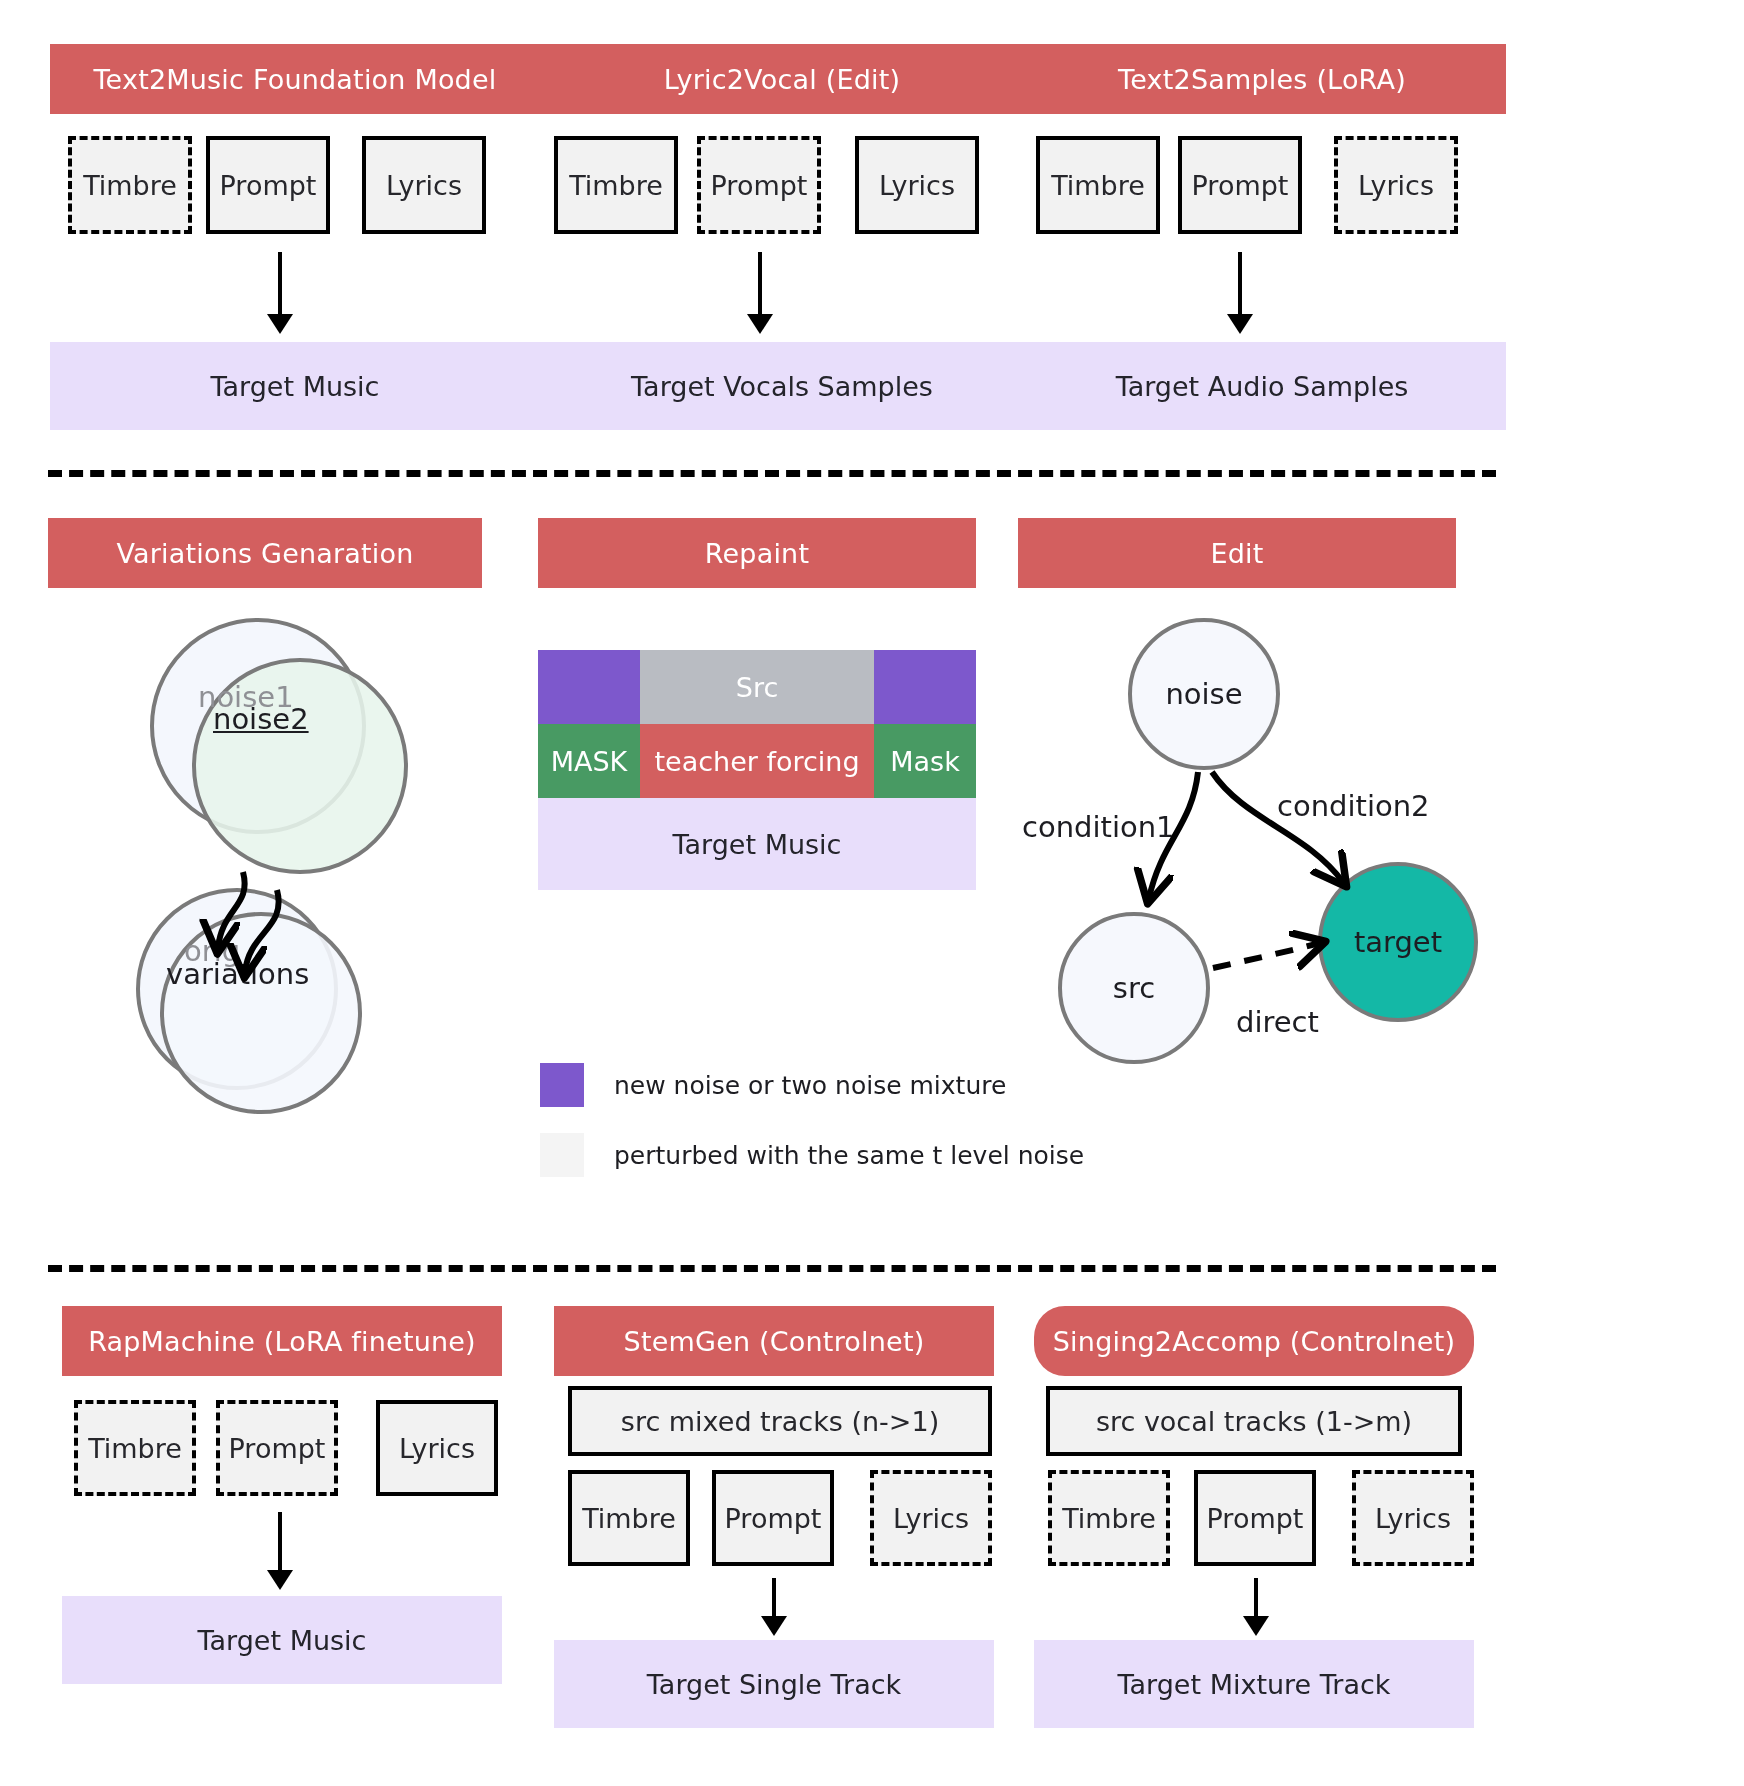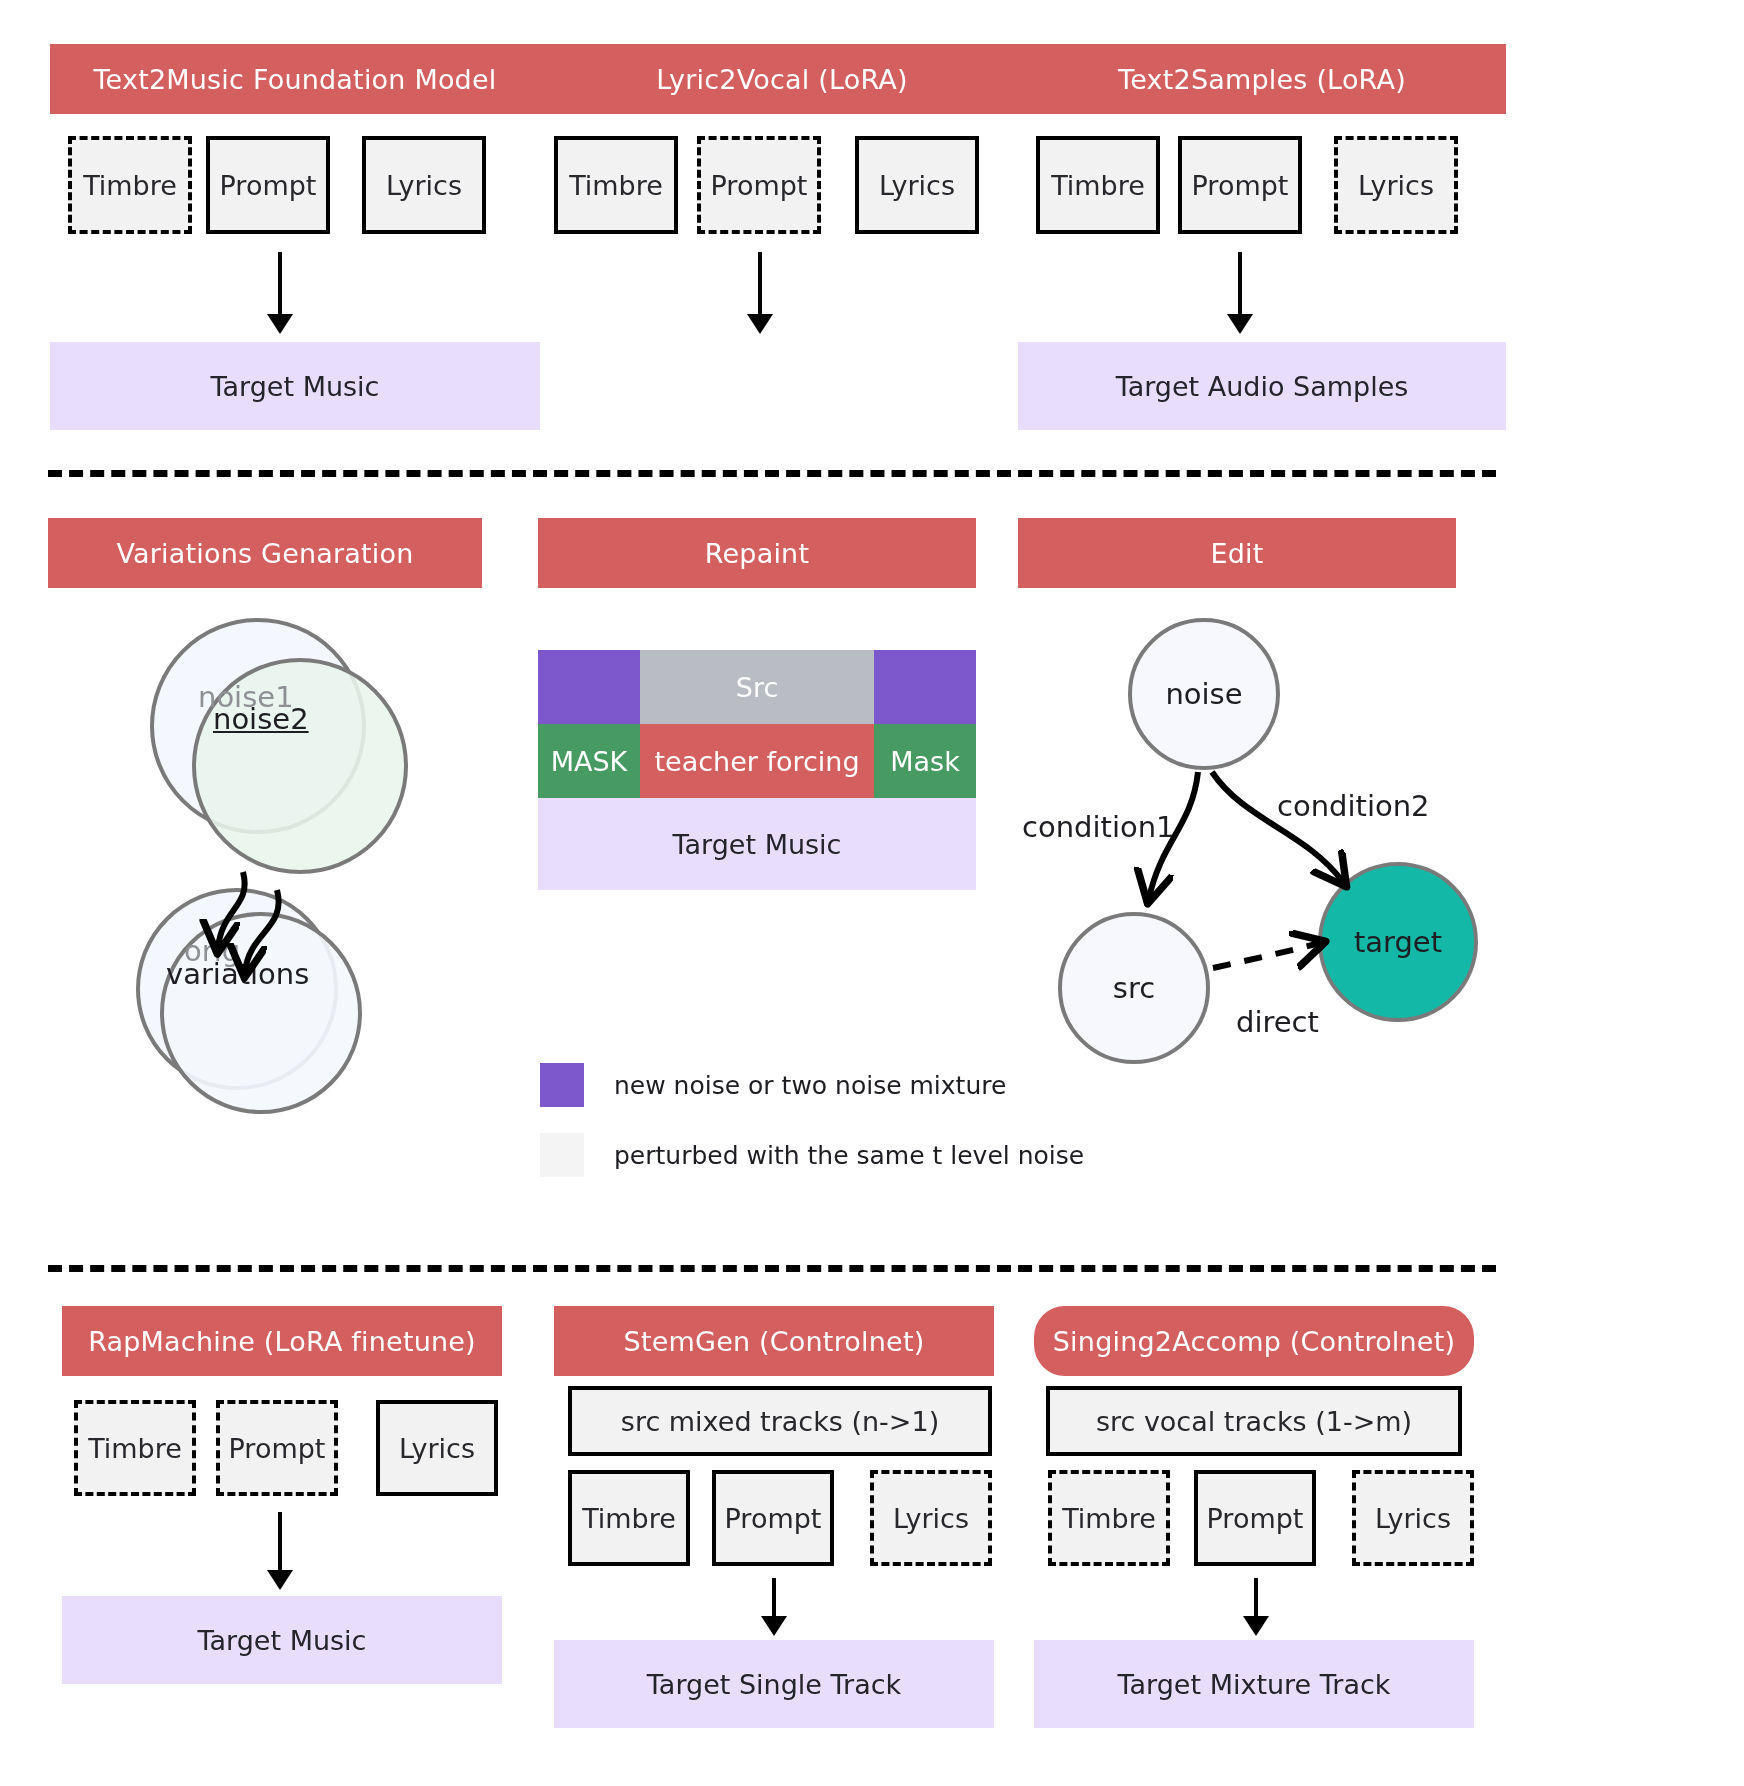--- a/index.html
+++ b/index.html
@@ -73,31 +73,32 @@
   <div class="chip" style="left:206px;top:136px;width:124px;height:98px;">Prompt</div>
   <div class="chip" style="left:362px;top:136px;width:124px;height:98px;">Lyrics</div>
 
   <div class="arrow" style="left:268px;top:252px;width:24px;height:84px;">
     <div class="shaft" style="height:64px;"></div>
     <div class="head" style="top:62px;"></div>
   </div>
 
   <div class="target" style="left:50px;top:342px;width:490px;height:88px;">Target Music</div>
 
-  <div class="hdr" style="left:538px;top:44px;width:488px;height:70px;">Lyric2Vocal (LoRA)</div>
+  <div class="hdr" style="left:538px;top:44px;width:488px;height:70px;">Lyric2Vocal (Edit)</div>
 
   <div class="chip" style="left:554px;top:136px;width:124px;height:98px;">Timbre</div>
   <div class="chip dashed" style="left:697px;top:136px;width:124px;height:98px;">Prompt</div>
   <div class="chip" style="left:855px;top:136px;width:124px;height:98px;">Lyrics</div>
 
   <div class="arrow" style="left:748px;top:252px;width:24px;height:84px;">
     <div class="shaft" style="height:64px;"></div>
     <div class="head" style="top:62px;"></div>
   </div>
 
+  <div class="target" style="left:538px;top:342px;width:488px;height:88px;">Target Vocals Samples</div>
 
   <div class="hdr" style="left:1018px;top:44px;width:488px;height:70px;">Text2Samples (LoRA)</div>
 
   <div class="chip" style="left:1036px;top:136px;width:124px;height:98px;">Timbre</div>
   <div class="chip" style="left:1178px;top:136px;width:124px;height:98px;">Prompt</div>
   <div class="chip dashed" style="left:1334px;top:136px;width:124px;height:98px;">Lyrics</div>
 
   <div class="arrow" style="left:1228px;top:252px;width:24px;height:84px;">
     <div class="shaft" style="height:64px;"></div>
     <div class="head" style="top:62px;"></div>

